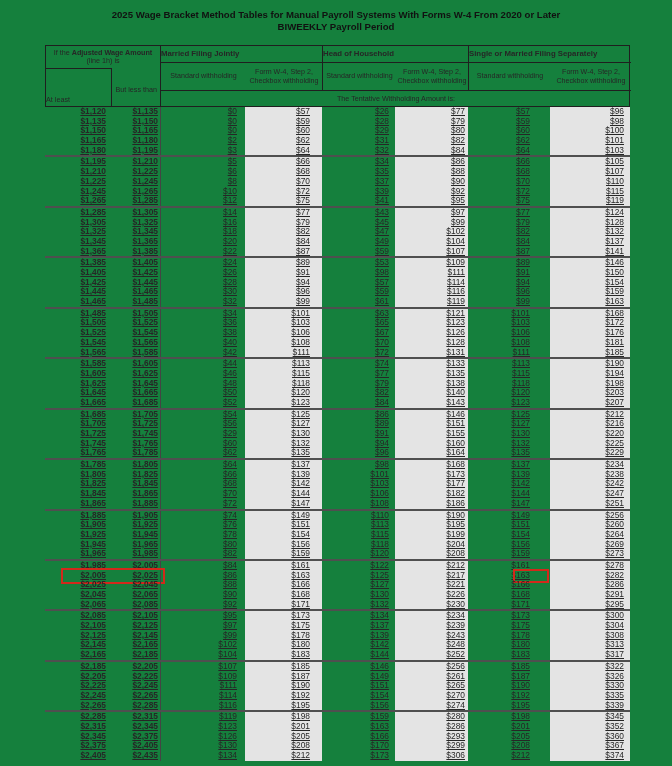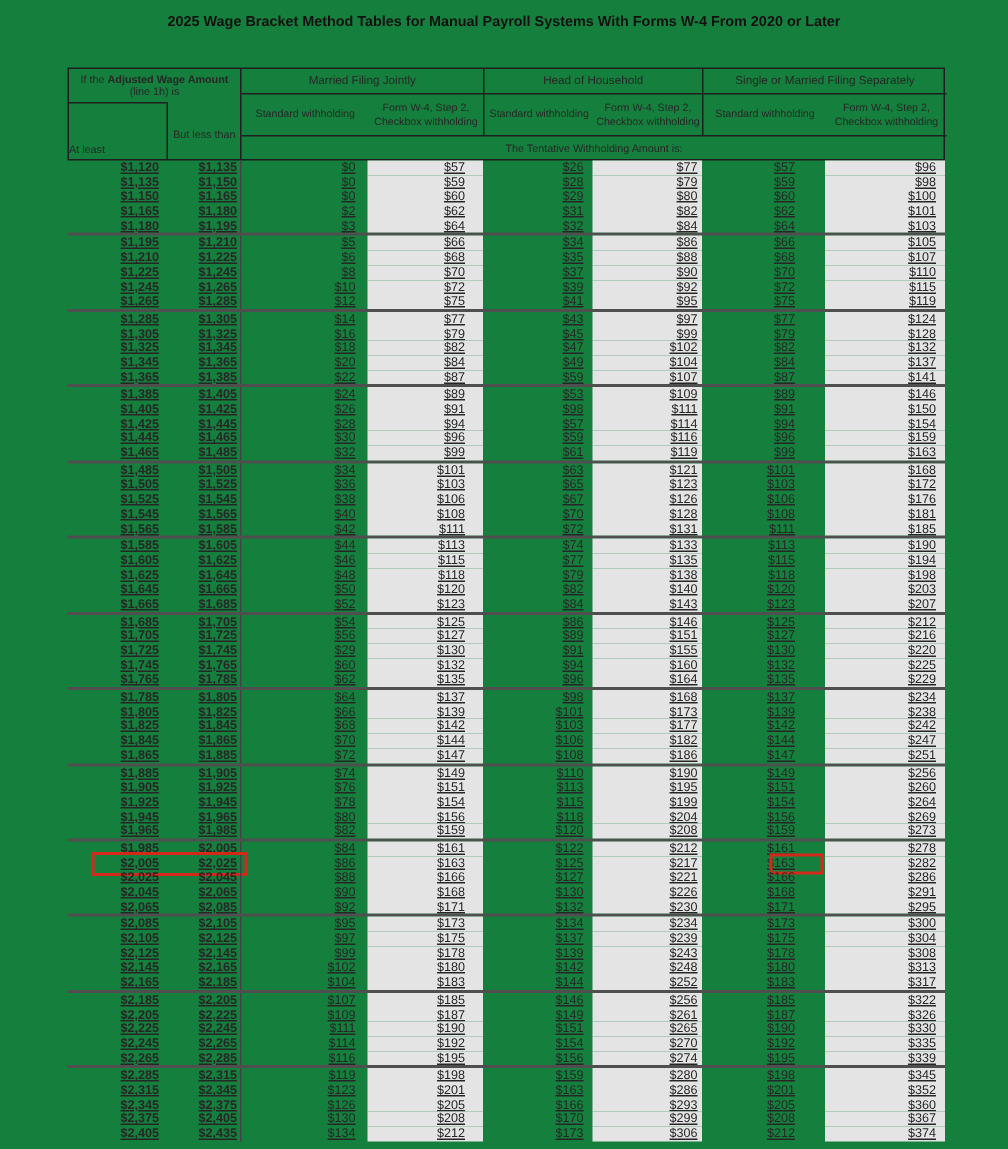--- a/index.html
+++ b/index.html
@@ -29,21 +29,21 @@
   .wage-title{padding-top:3px;text-align:center;font-size:7.2px;line-height:8.4px;}
   .wage-hline{position:absolute;left:0;top:22px;width:65px;border-top:1px solid var(--border);}
   .wage-vline{position:absolute;left:65px;top:22px;bottom:0;border-left:1px solid var(--border);}
   .but-less{position:absolute;right:3px;bottom:12px;width:45px;text-align:right;
             font-size:7.2px;line-height:8.2px;}
   .at-least{position:absolute;left:0;bottom:2px;width:61px;
             font-size:7.2px;line-height:8.2px;}
 
   .sections-head{width:470px;flex:none;display:flex;flex-direction:column;}
   .section-titles{display:flex;height:17px;}
-  .section-title{font-size:7.8px;font-weight:normal;text-align:center;line-height:16px;
+  .section-title{font-size:7.8px;font-weight:bold;text-align:left;line-height:16px;
                  border-bottom:1px solid var(--border);}
   .st-mfj{width:162px;border-right:1px solid var(--border);}
   .st-hoh{width:146px;border-right:1px solid var(--border);}
   .st-single{width:162px;}
   .sub-row{display:flex;height:28px;border-bottom:1px solid var(--border);}
   .sub-cell{font-size:7.1px;line-height:8.3px;text-align:center;
             display:flex;flex-direction:column;justify-content:center;}
   .sc0{width:85px;} .sc1{width:77px;border-right:1px solid var(--border);}
   .sc2{width:73px;} .sc3{width:73px;border-right:1px solid var(--border);}
   .sc4{width:82px;} .sc5{width:80px;}
@@ -70,20 +70,21 @@
   .hl-value-box{position:absolute;left:468px;top:-2px;width:36px;height:14px;
                 border:2.6px solid var(--hl);pointer-events:none;}
 </style>
 </head>
 <body>
 
 <div class="page">
 
   <div class="title-block">
     <div class="title-line">2025 Wage Bracket Method Tables for Manual Payroll Systems With Forms W-4 From 2020 or Later</div>
+    <div class="title-line">BIWEEKLY Payroll Period</div>
   </div>
 
   <div class="table-wrap">
 
     <div class="thead">
 
       <div class="wage-head">
         <div class="wage-title"><span>If the </span><b>Adjusted Wage Amount</b><span> (line 1h) is</span></div>
         <div class="wage-hline"></div>
         <div class="wage-vline"></div>

